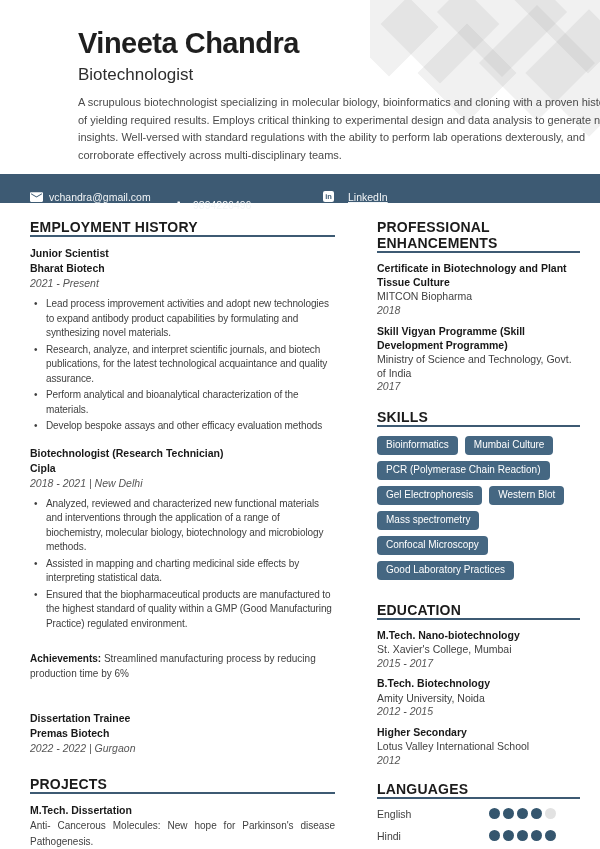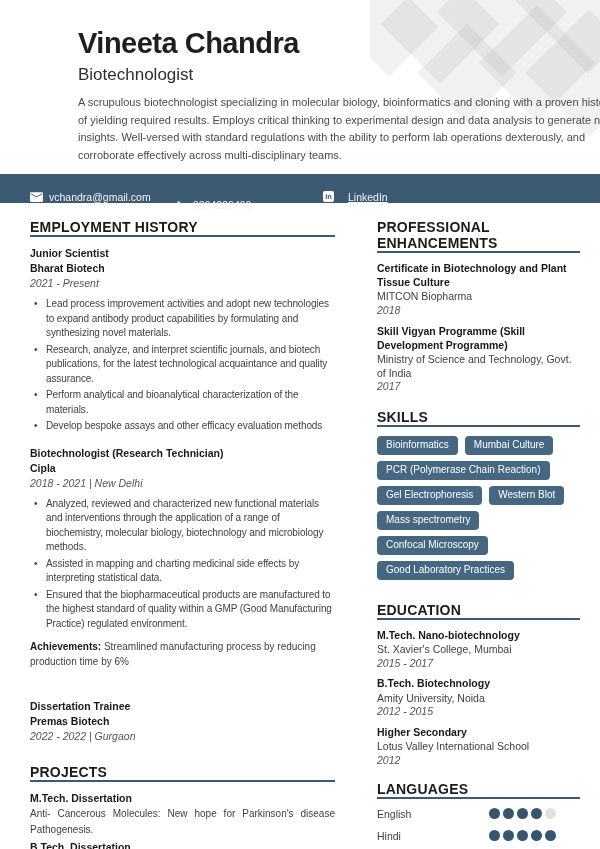--- a/index.html
+++ b/index.html
@@ -38,21 +38,21 @@
   .col-right { width:203px; }
 
   h2.sec { font-size:14px; font-weight:700; color:#1b1b1b; letter-spacing:0.2px; line-height:16px; border-bottom:2.5px solid #3d5a73; margin-bottom:9px; }
 
   .job { margin-bottom:12px; }
   .job-title, .company { font-size:10.5px; font-weight:700; color:#191919; line-height:15px; }
   .meta { font-size:10.5px; font-style:italic; color:#555; line-height:15px; }
   ul.bullets { list-style:none; margin:6px 0 2px 0; padding-left:4px; }
   ul.bullets li { position:relative; padding-left:12px; font-size:10px; line-height:14.5px; letter-spacing:-0.1px; color:#3f3f3f; margin-bottom:2px; }
   ul.bullets li::before { content:"\2022"; position:absolute; left:0; top:0; color:#3f3f3f; }
-  .achievements { font-size:10px; line-height:15px; color:#3f3f3f; margin-top:8px; }
+  .achievements { font-size:10px; line-height:15px; color:#3f3f3f; margin-top:20px; }
   .achievements b { color:#191919; }
   .job-gap { margin-top:30px; }
 
   .sec-projects { margin-top:20px; }
   .proj-name { font-size:10.5px; font-weight:700; color:#191919; line-height:15px; margin-top:3px; }
   .proj-desc { font-size:10px; line-height:15.5px; color:#3f3f3f; text-align:justify; }
 
   .cert { margin-bottom:8px; }
   .cert-title { font-size:10.5px; font-weight:700; color:#191919; line-height:13.5px; }
   .cert-org { font-size:10.5px; color:#3f3f3f; line-height:13.5px; margin-top:1px; }

